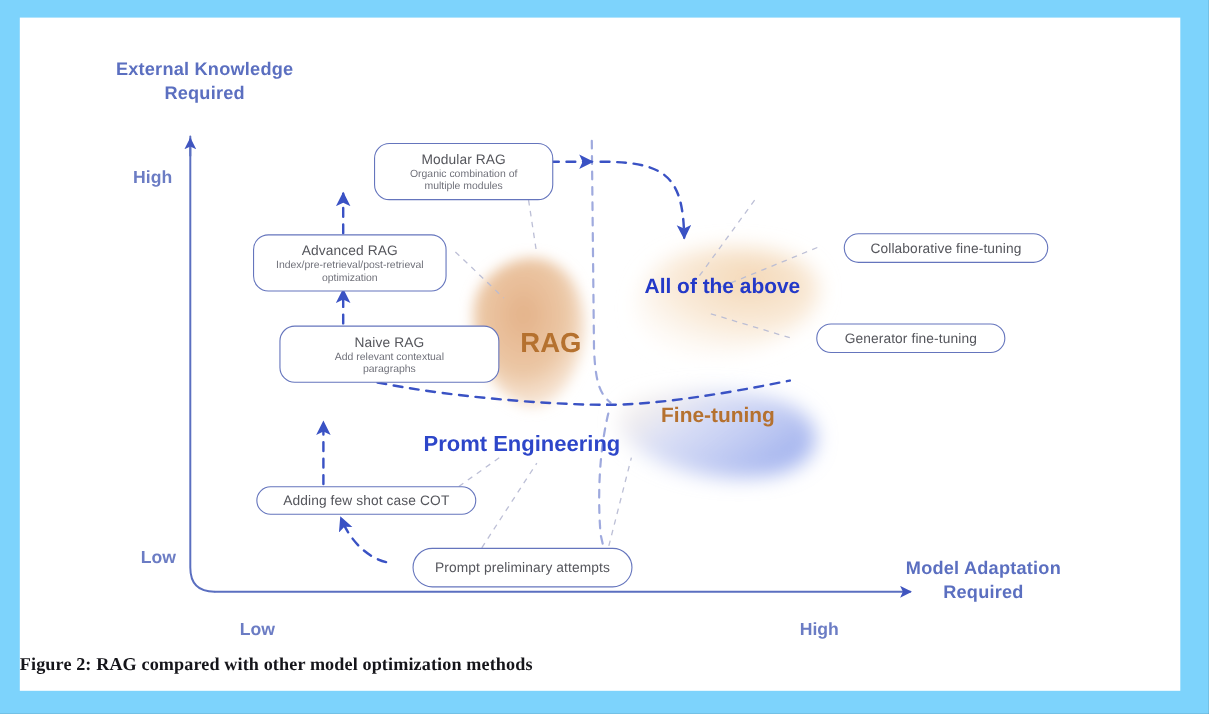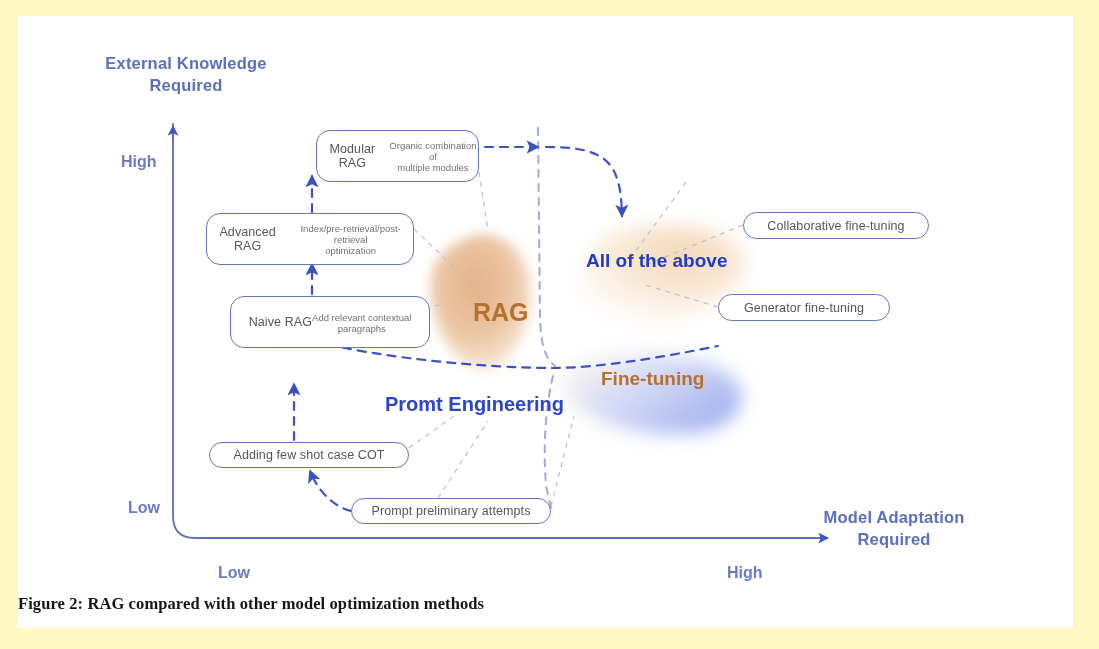--- a/index.html
+++ b/index.html
@@ -10,21 +10,21 @@
   body {
     width: 1099px;
     height: 649px;
     overflow: hidden;
     font-family: "Liberation Sans", sans-serif;
   }
   #screen {
     position: relative;
     width: 1099px;
     height: 649px;
-    background: #fef9c3;
+    background: #7dd3fc;
   }
   #page {
     position: absolute;
     left: 18px;
     top: 16px;
     width: 1055px;
     height: 612px;
     background: #ffffff;
   }
   #figure {
@@ -97,23 +97,24 @@
 
   
   .node {
     position: absolute;
     box-sizing: border-box;
     border: 1.3px solid #6575bd;
     background: #ffffff;
     text-align: center;
     color: #5c5c62;
     display: flex;
-    flex-direction: row;
+    flex-direction: column;
     align-items: center;
     justify-content: center;
+    margin-left: 24px;
   }
   .node .title {
     font-size: 12.5px;
     color: #55565c;
     letter-spacing: 0.1px;
   }
   .node .sub {
     font-size: 9.5px;
     line-height: 11px;
     color: #70717a;
@@ -121,27 +122,27 @@
     white-space: pre-line;
   }
   .pill {
     border-radius: 999px;
     font-size: 11.5px;
     color: #55565c;
   }
   .rbox { border-radius: 14px; }
 
   #node-modular   { left: 298px; top: 114px; width: 163px; height: 52px; }
-  #node-advanced  { left: 188px; top: 197px; width: 208px; height: 52px; }
+  #node-advanced  { left: 188px; top: 197px; width: 176px; height: 52px; }
   #node-naive     { left: 212px; top: 280px; width: 200px; height: 52px; }
   #node-retriever { left: 668px; top: 152px; width: 167px; height: 27px; }
   #node-collab    { left: 725px; top: 196px; width: 186px; height: 27px; }
   #node-generator { left: 700px; top: 278px; width: 172px; height: 27px; }
   #node-cot       { left: 191px; top: 426px; width: 200px; height: 26px; }
-  #node-prompt    { left: 333px; top: 482px; width: 200px; height: 26px; }
+  #node-prompt    { left: 333px; top: 482px; width: 200px; height: 36px; }
 
   
   #caption {
     position: absolute;
     left: 0;
     top: 578px;
     width: 1055px;
     text-align: left;
     font-family: "Liberation Serif", serif;
     font-size: 16.5px;

